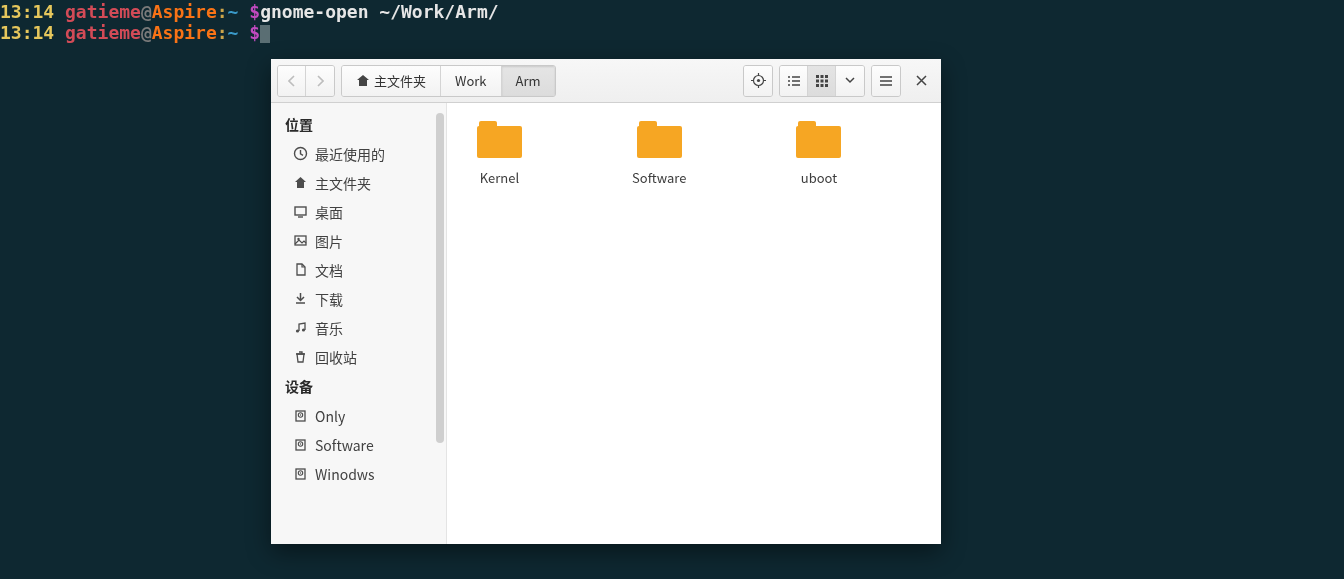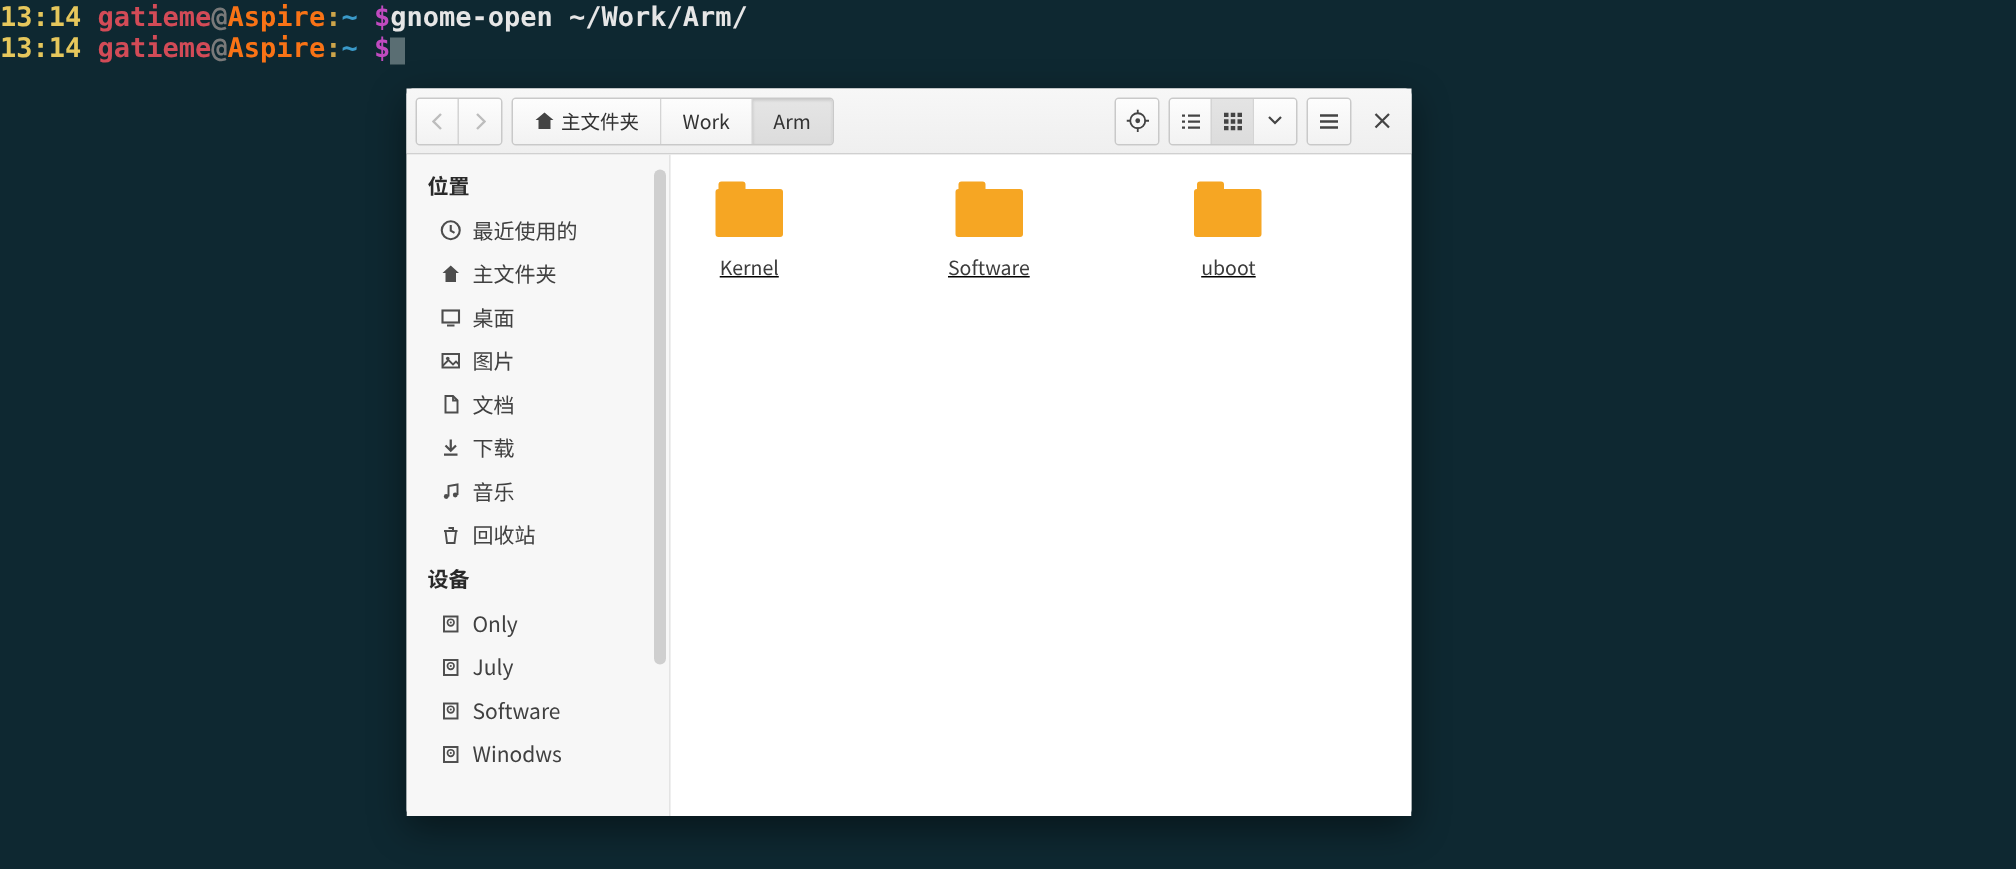--- a/index.html
+++ b/index.html
@@ -74,21 +74,20 @@
     .scrollthumb {
       position: absolute; right: 2px; top: 10px; width: 8px; height: 330px;
       background: #cfcfcf; border-radius: 4px;
     }
     .section { padding: 5px 14px; font-weight: bold; color: #2a2a2a; }
     .sb-item { padding: 4.5px 14px 4.5px 22px; display: flex; align-items: center; gap: 7px; cursor: pointer; color: #414141;}
     .sb-icon { width: 15px; height: 15px; display: flex; align-items: center; justify-content: center; color: #525252; }
     .content {
       flex: 1; background: #fff; padding: 18px 30px; display: flex; gap: 110px;
       align-items: flex-start;
-      text-decoration: underline;
     }
     .folder { display: flex; flex-direction: column; align-items: center; cursor: pointer; }
     .folder-icon {
       width: 45px; height: 37px; position: relative; margin-bottom: 10px;
     }
     .folder-icon::before {
       content: ""; position: absolute; left: 2px; top: 0; width: 18px; height: 7px;
       background: #f6a623; border-radius: 2px 2px 0 0;
     }
     .folder-icon::after {
@@ -278,30 +277,20 @@
             <span>Only</span>
           </div>
           <div class="sb-item">
             <span class="sb-icon">
               <svg width="15" height="15" viewBox="0 0 15 15">
                 <rect x="3" y="3" width="9" height="10" stroke="#4d4d4d" stroke-width="1.3" fill="none"></rect>
                 <circle cx="7.5" cy="7" r="2.2" stroke="#4d4d4d" stroke-width="1.1" fill="none"></circle>
                 <circle cx="7.5" cy="7" r="0.7" fill="#4d4d4d"></circle>
               </svg>
             </span>
-            <span>July</span>
-          </div>
-          <div class="sb-item">
-            <span class="sb-icon">
-              <svg width="15" height="15" viewBox="0 0 15 15">
-                <rect x="3" y="3" width="9" height="10" stroke="#4d4d4d" stroke-width="1.3" fill="none"></rect>
-                <circle cx="7.5" cy="7" r="2.2" stroke="#4d4d4d" stroke-width="1.1" fill="none"></circle>
-                <circle cx="7.5" cy="7" r="0.7" fill="#4d4d4d"></circle>
-              </svg>
-            </span>
             <span>Software</span>
           </div>
           <div class="sb-item">
             <span class="sb-icon">
               <svg width="15" height="15" viewBox="0 0 15 15">
                 <rect x="3" y="3" width="9" height="10" stroke="#4d4d4d" stroke-width="1.3" fill="none"></rect>
                 <circle cx="7.5" cy="7" r="2.2" stroke="#4d4d4d" stroke-width="1.1" fill="none"></circle>
                 <circle cx="7.5" cy="7" r="0.7" fill="#4d4d4d"></circle>
               </svg>
             </span>

